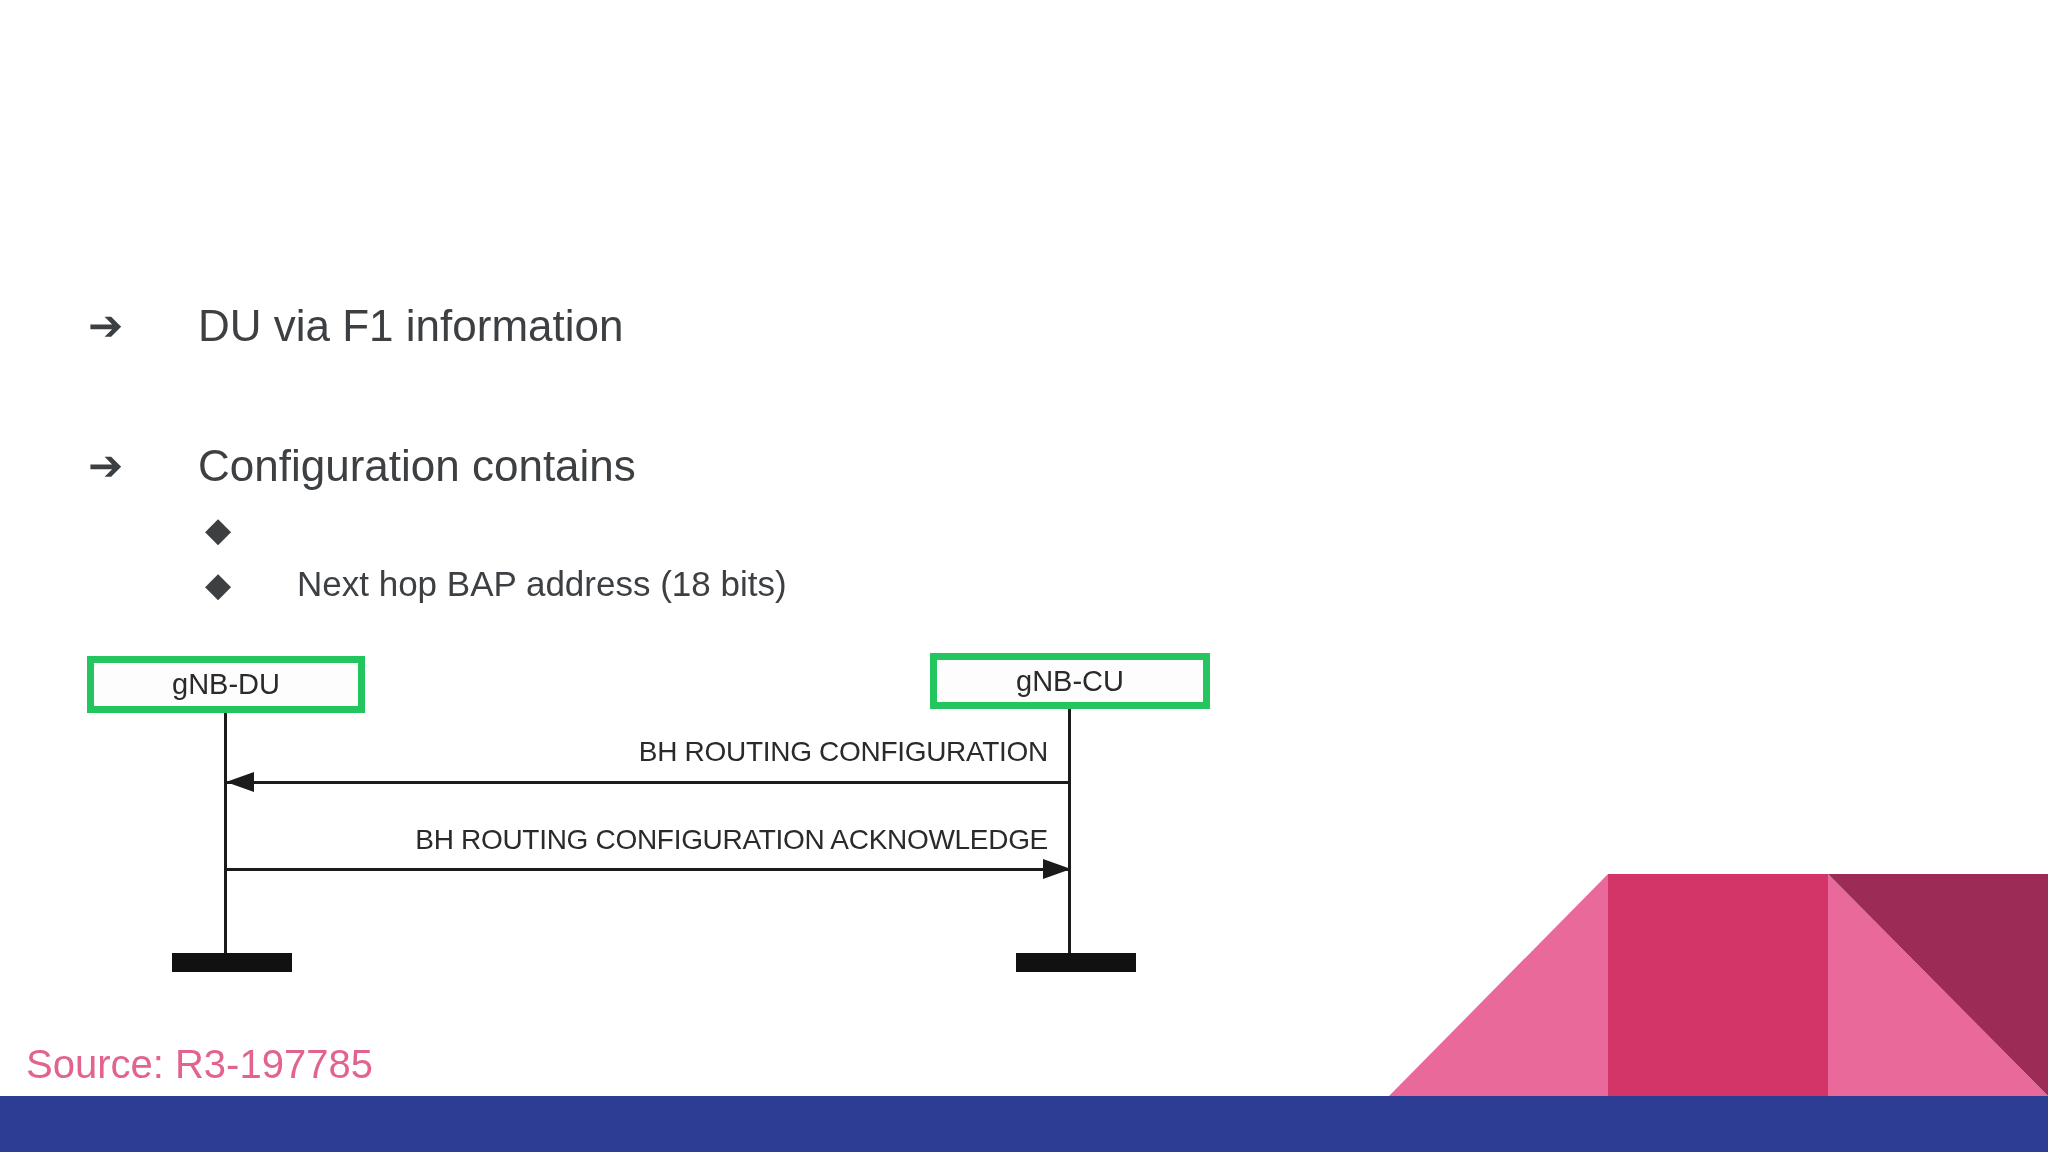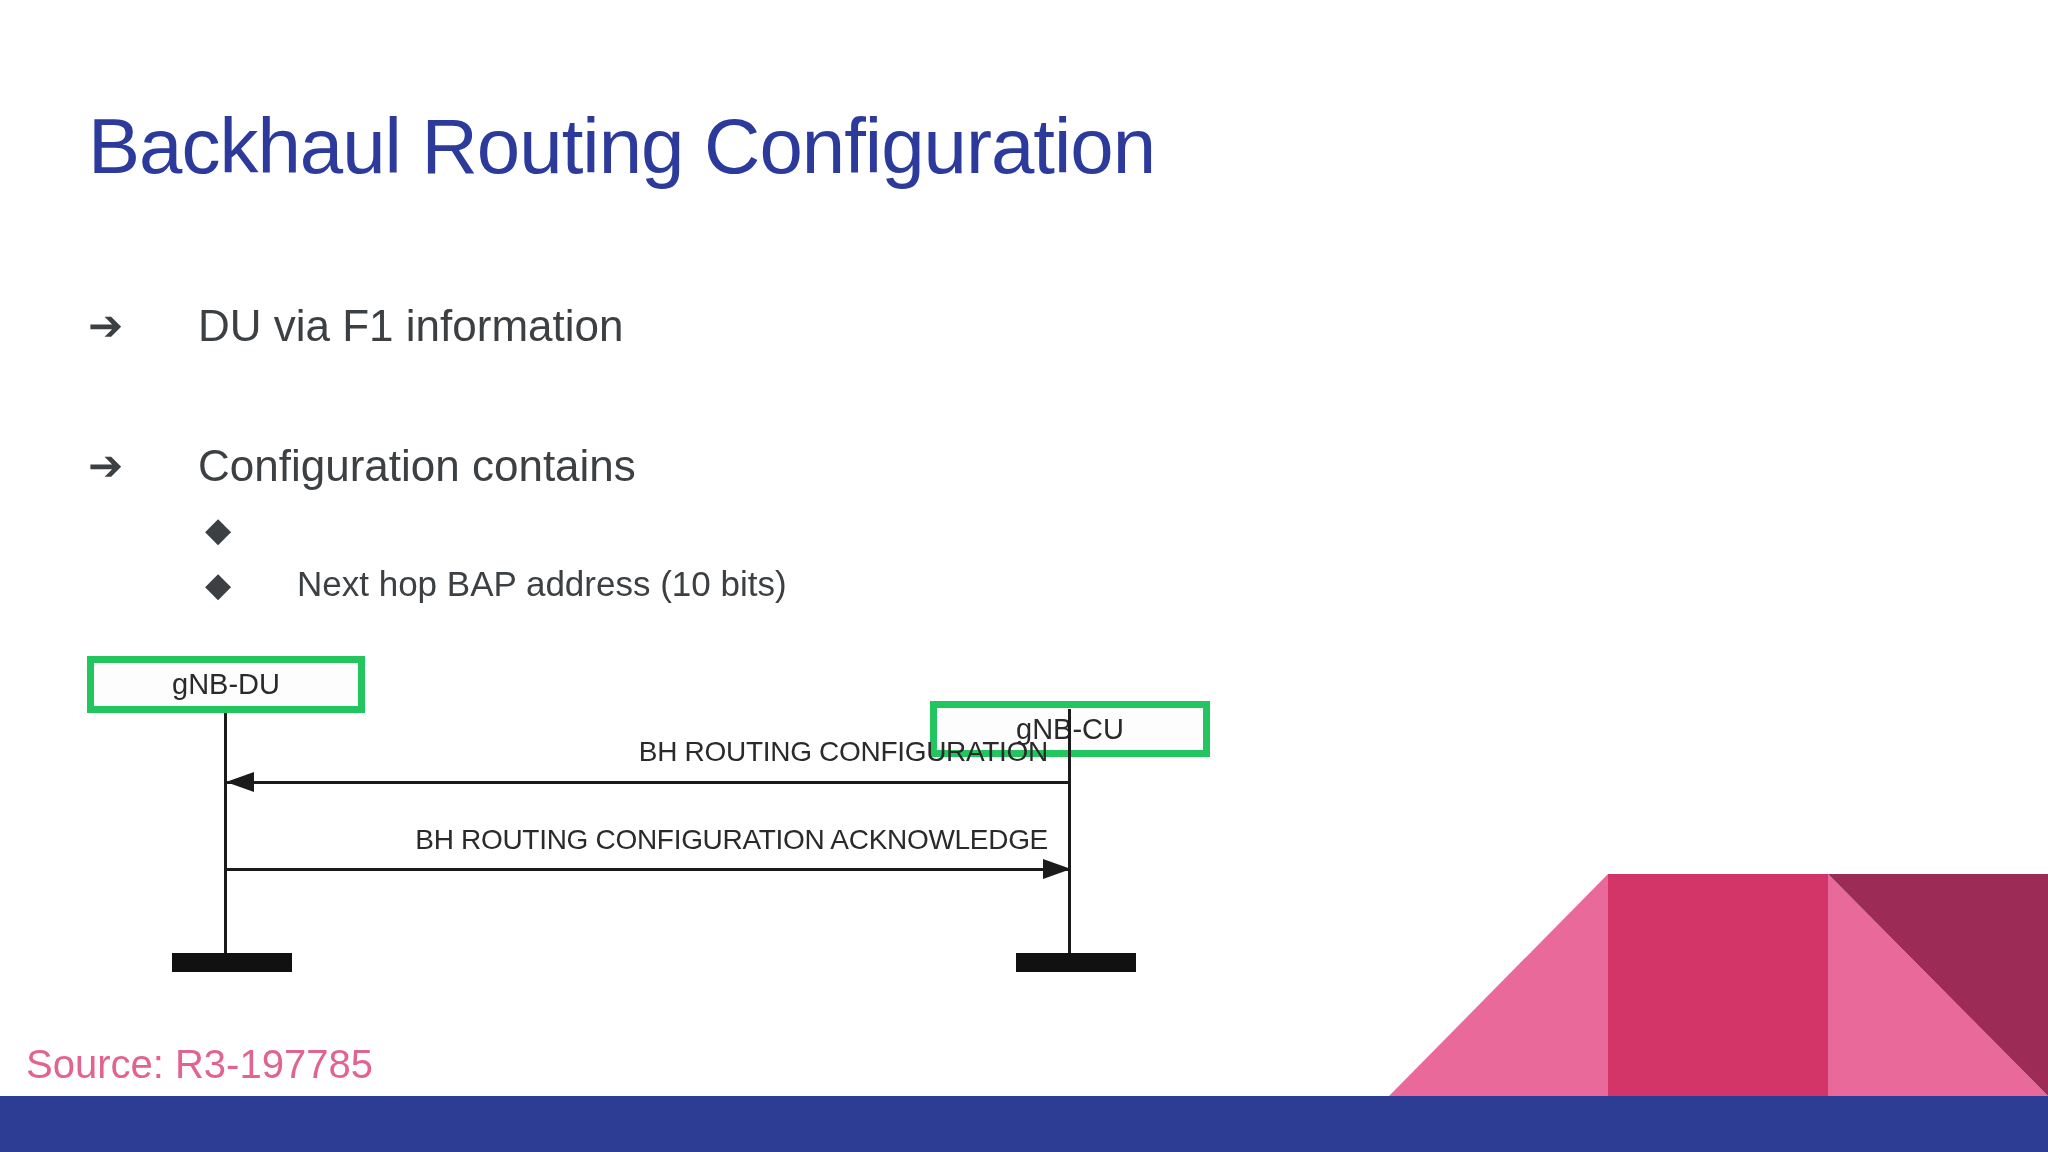--- a/index.html
+++ b/index.html
@@ -47,21 +47,21 @@
     position: absolute;
     border: 7px solid #22c55e;
     background: #fdfdfd;
     display: flex;
     align-items: center;
     justify-content: center;
     font-size: 29px;
     color: #2a2a2a;
   }
   .actor-du { left: 87px; top: 656px; width: 278px; height: 57px; }
-  .actor-cu { left: 930px; top: 653px; width: 280px; height: 56px; margin-top: 48px; }
+  .actor-cu { left: 930px; top: 653px; width: 280px; height: 56px; }
 
   .lifeline { position: absolute; width: 3px; background: #1b1b1b; }
   .lifeline-du { left: 224px; top: 713px; height: 240px; }
   .lifeline-cu { left: 1068px; top: 709px; height: 244px; }
 
   .msg-label {
     position: absolute;
     left: 248px;
     width: 800px;
     text-align: right;
@@ -120,41 +120,40 @@
     top: 870px;
     width: 668px;
     height: 226px;
   }
 </style>
 </head>
 <body>
 
 <div class="slide">
 
-  <div class="title">Backhaul Routing Configuration</div>
 
   <div class="bullet-row bullet-l1">
     <span class="marker">➔</span>
     <span>
       <div>DU via F1 information</div>
     </span>
   </div>
 
   <div class="bullet-row bullet-l2">
     <span class="marker">➔</span>
     <span>Configuration contains</span>
   </div>
 
   <div class="bullet-row sub-row sub-1">
     <span class="marker">◆</span>
   </div>
 
   <div class="bullet-row sub-row sub-2">
     <span class="marker">◆</span>
-    <span>Next hop BAP address (10 bits)</span>
+    <span>Next hop BAP address (18 bits)</span>
   </div>
 
   <div>
     <div class="actor-box actor-du">
       <span>gNB-DU</span>
     </div>
     <div class="actor-box actor-cu">
       <span>gNB-CU</span>
     </div>
 

